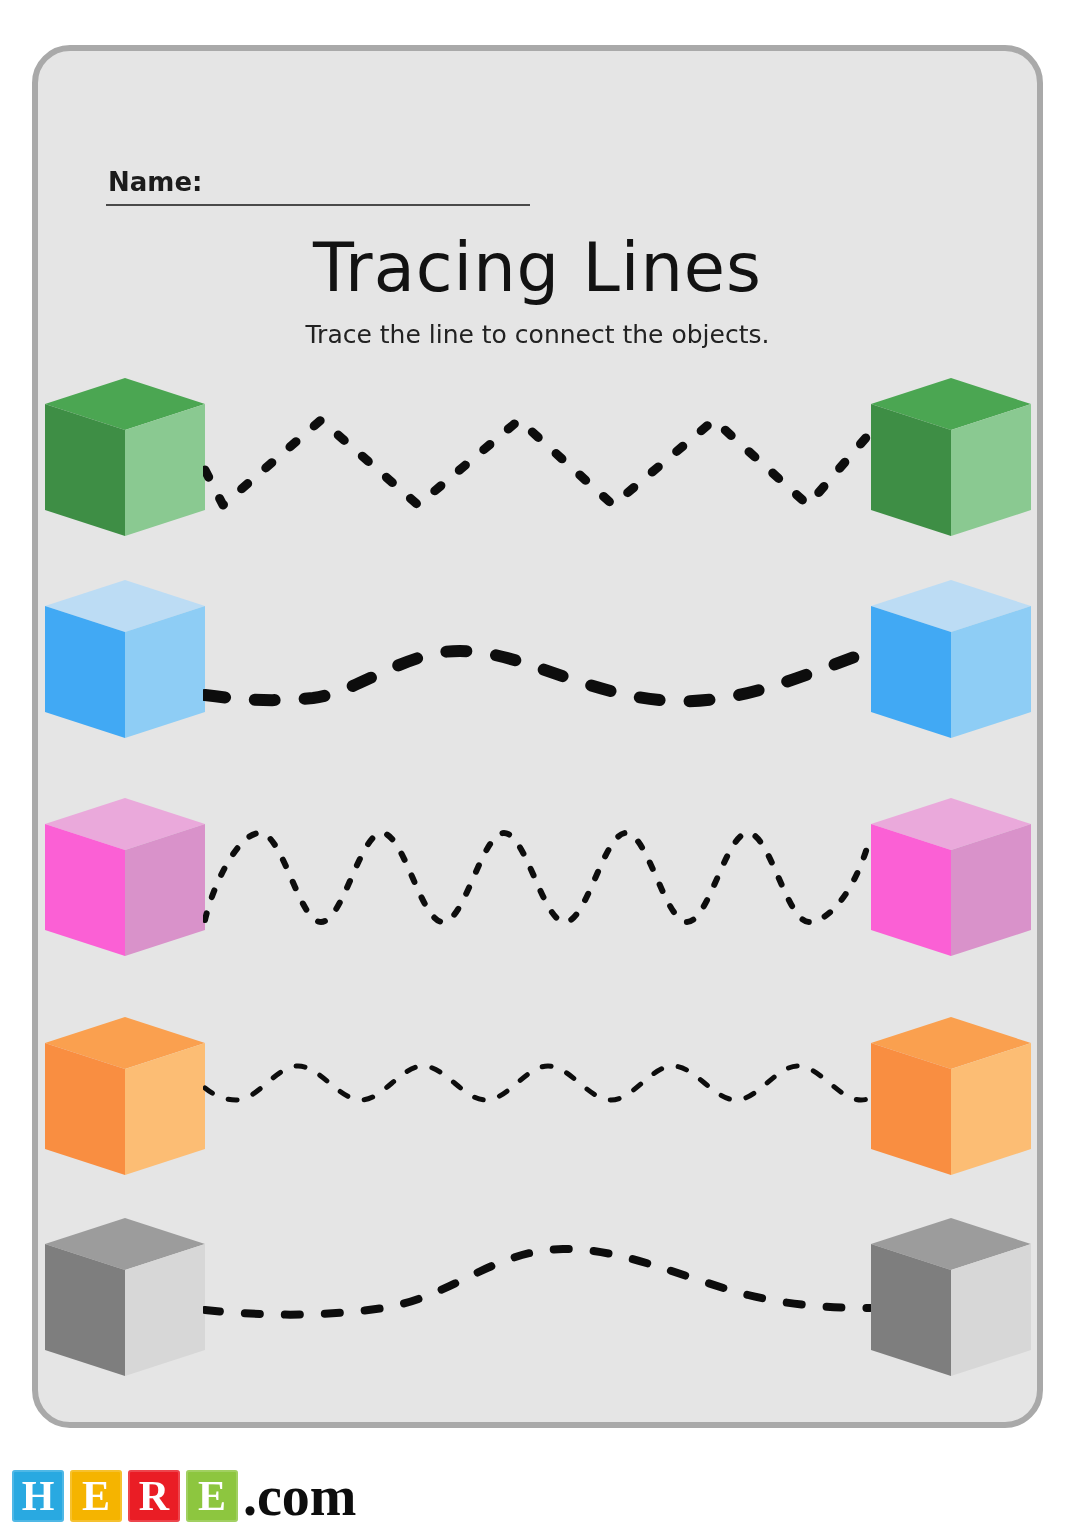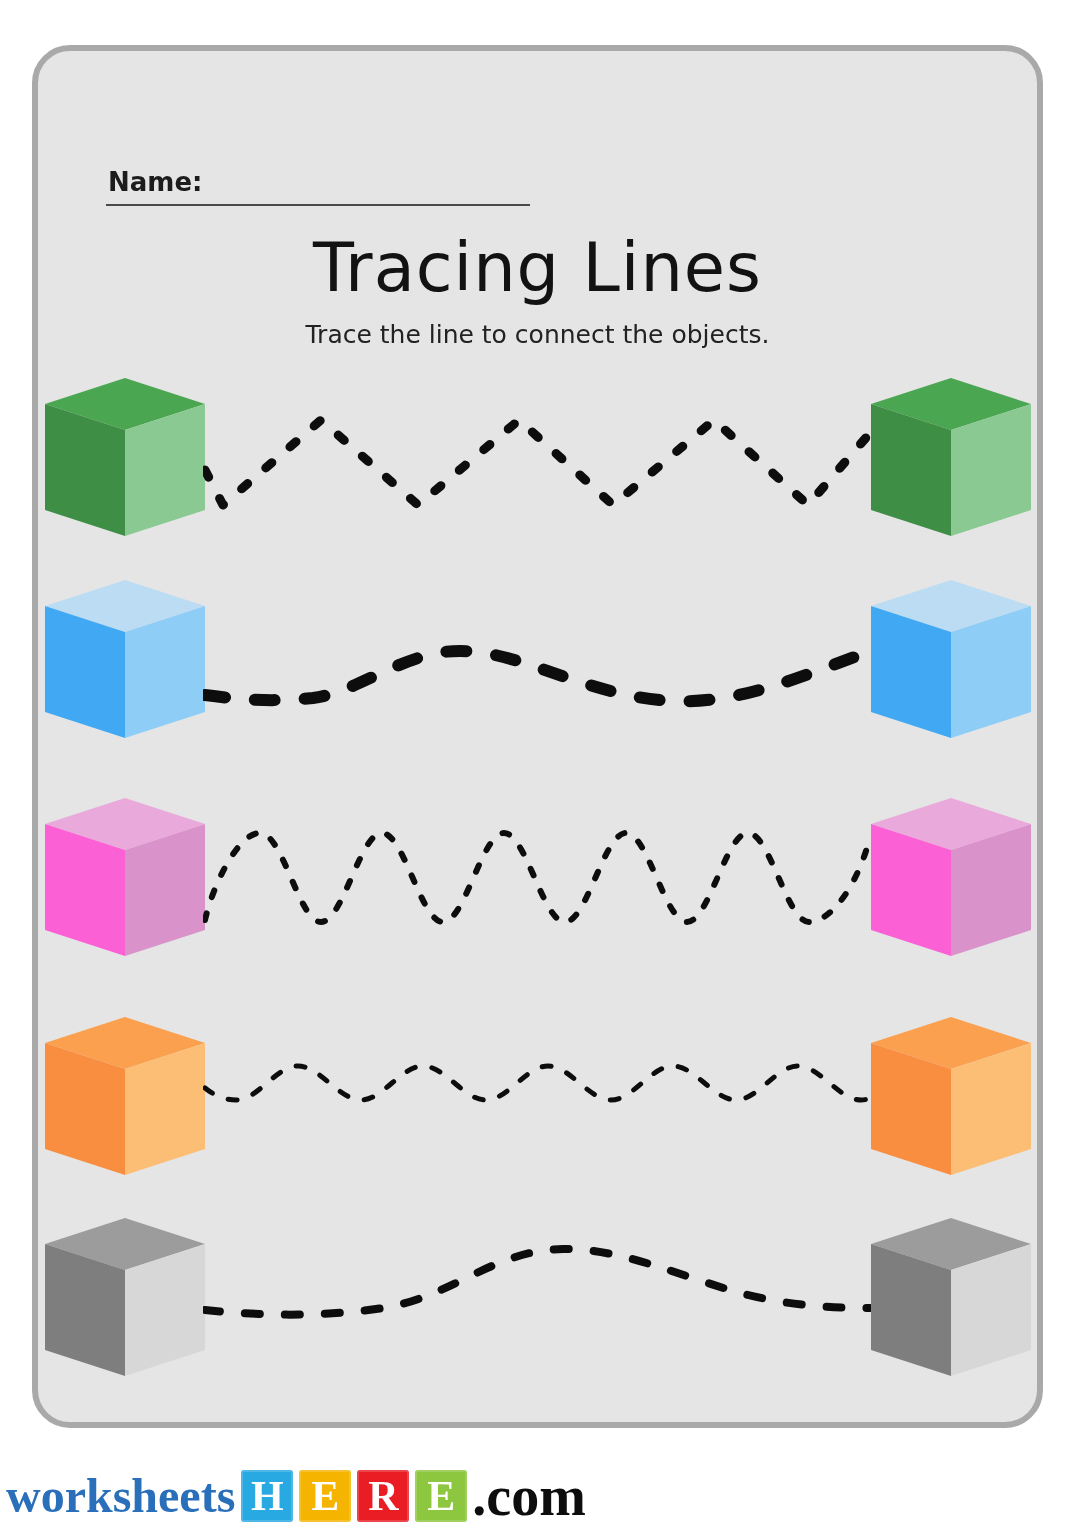--- a/index.html
+++ b/index.html
@@ -129,19 +129,18 @@
     <svg class="cube cright" viewBox="0 0 160 158">
       <polygon points="80,0 160,26 80,52 0,26" fill="#9c9c9c"></polygon>
       <polygon points="0,26 80,52 80,158 0,132" fill="#7e7e7e"></polygon>
       <polygon points="80,52 160,26 160,132 80,158" fill="#d7d7d7"></polygon>
     </svg>
   </div>
 
 </div>
 
 <div class="footer">
-  <span class="brand-prefix" style="color: rgb(42, 111, 186);">worksheets</span>
   <span class="block" style="background-color: rgb(41, 169, 225);">H</span>
   <span class="block" style="background-color: rgb(245, 180, 0);">E</span>
   <span class="block" style="background-color: rgb(234, 29, 37);">R</span>
   <span class="block" style="background-color: rgb(141, 198, 63);">E</span>
   <span class="brand-suffix">.com</span>
 </div>
 
 </body></html>

